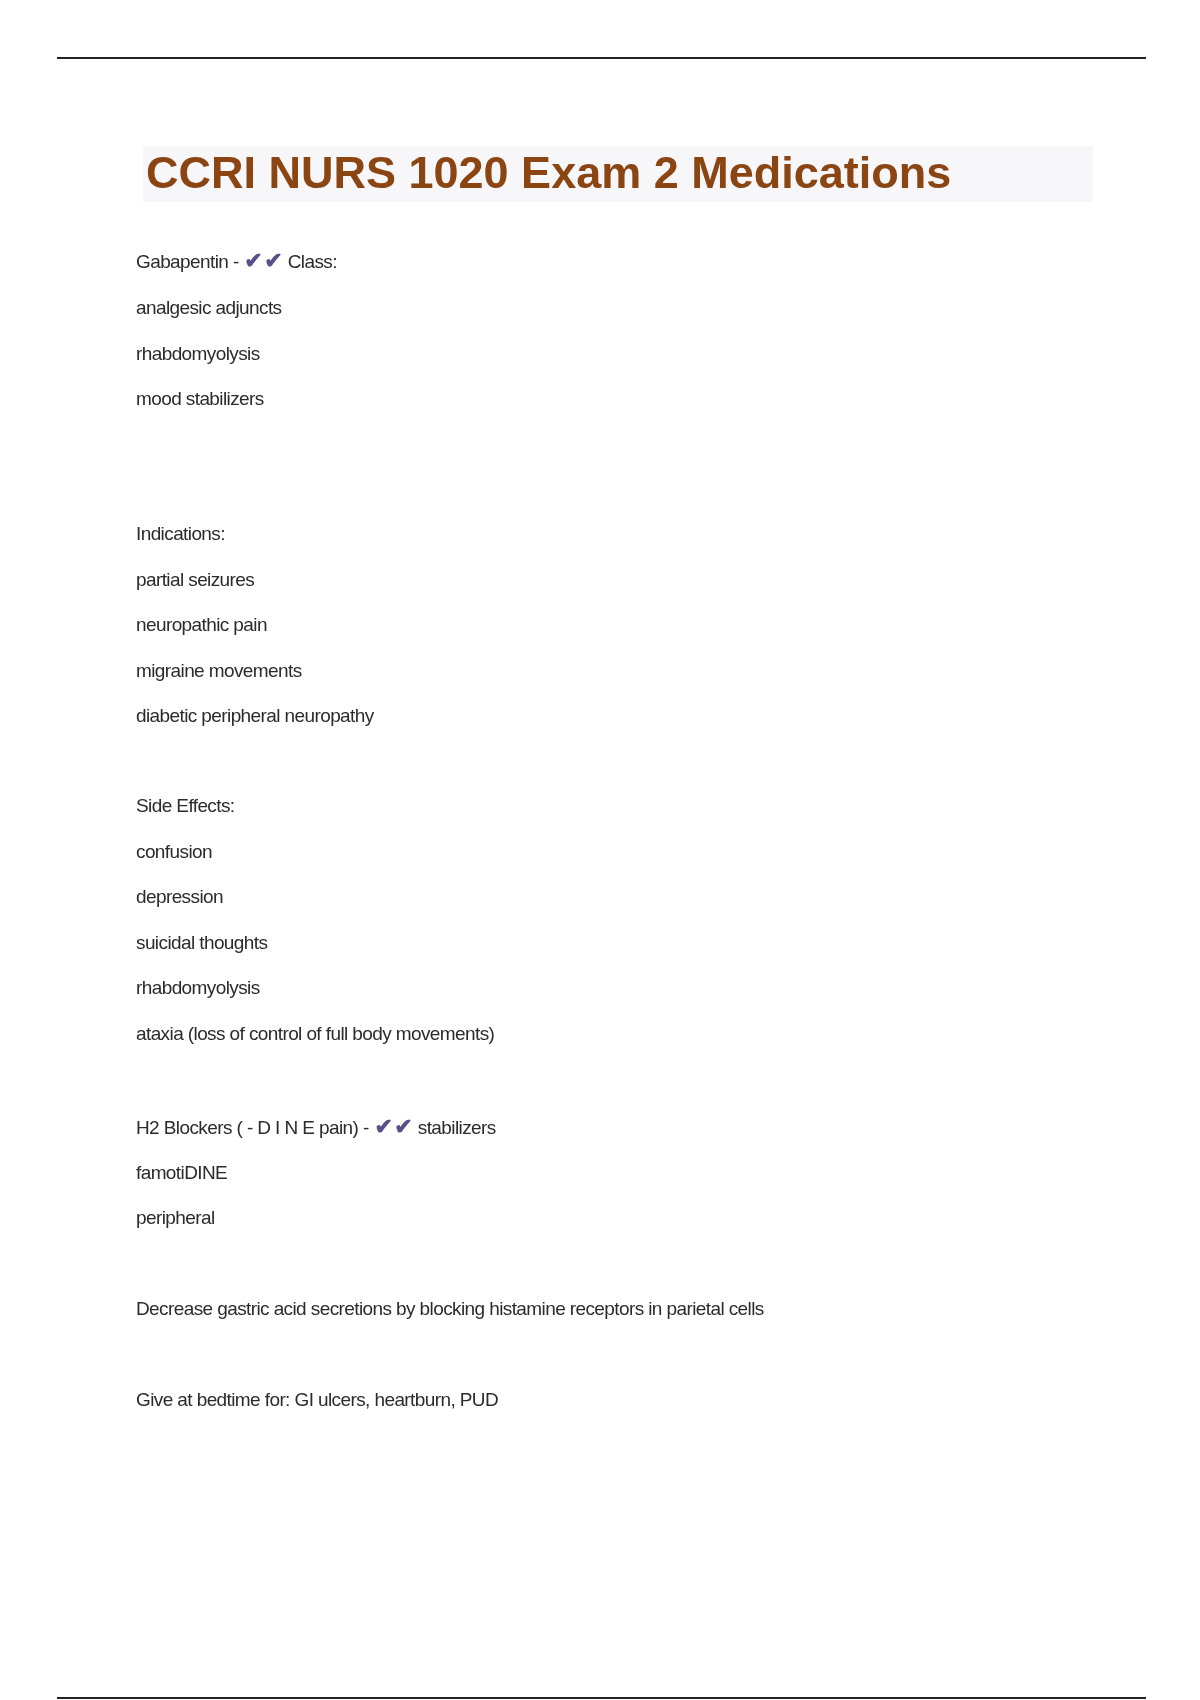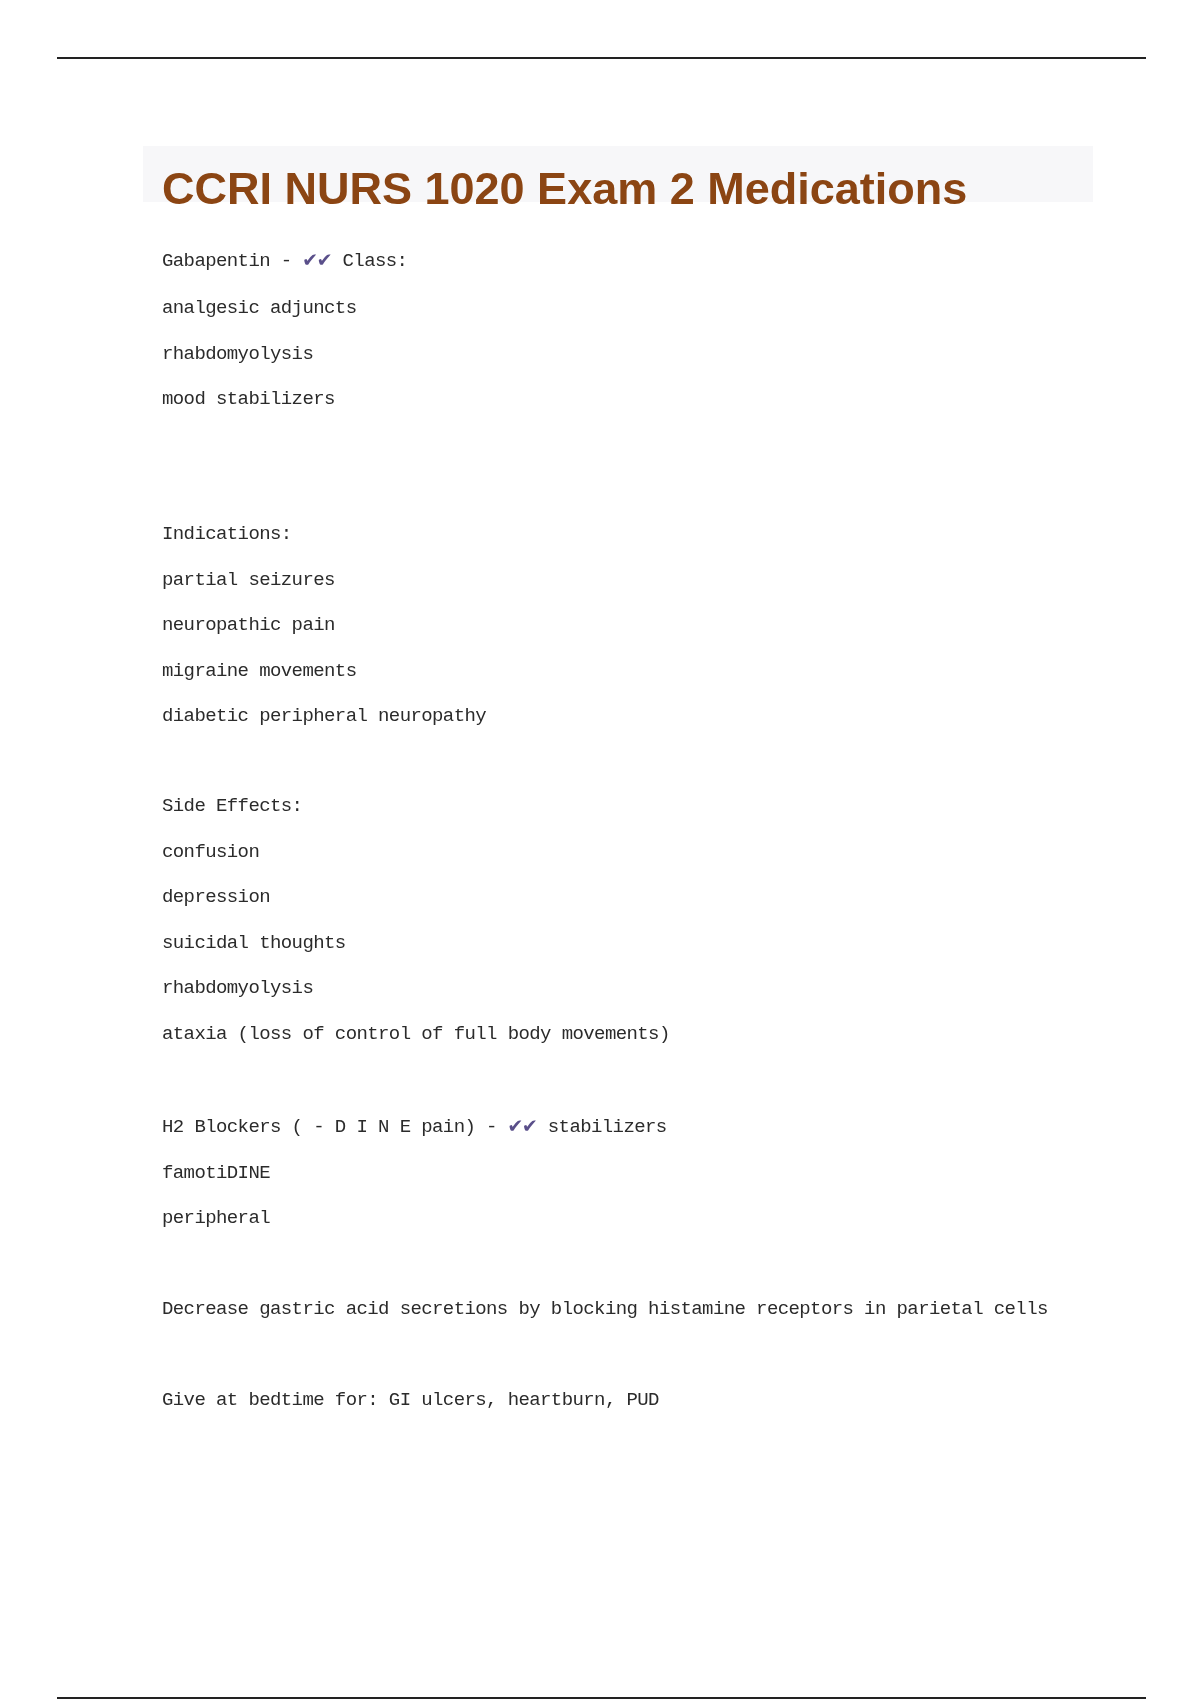--- a/index.html
+++ b/index.html
@@ -2,24 +2,24 @@
 <html><head>
   <meta charset="utf-8">
   <style>
     html, body { margin:0; padding:0; background:#ffffff; }
     body { width:1200px; height:1700px; position:relative; overflow:hidden;
            font-family:"Liberation Sans", "DejaVu Sans", sans-serif; color:#222; }
     .rule { position:absolute; left:57px; width:1089px; height:2px; background:#222; }
     .rule.top { top:57px; }
     .rule.bottom { top:1697px; }
     .title-band { position:absolute; left:143px; top:146px; width:950px; height:56px; background:#f7f7f9; }
-    .title { position:absolute; left:146px; top:147px; margin:16px; font-size:45px; font-weight:bold;
+    .title { position:absolute; left:146px; top:147px; margin:0; font-size:45px; font-weight:bold;
              color:#8b4513; letter-spacing:0px; line-height:52px; white-space:nowrap; }
-    .line { position:absolute; left:162px; font-size:19px; line-height:22px; color:#2b2b2b;
-            white-space:nowrap; font-family:Liberation Mono, monospace; letter-spacing:-0.6px; }
+    .line { position:absolute; left:136px; font-size:19px; line-height:22px; color:#2b2b2b;
+            white-space:nowrap; font-family:Liberation Sans, sans-serif; letter-spacing:-0.6px; }
     .check { display:inline-block; color:#5a4f8a; font-weight:bold; font-size:22px; margin:0 1px; }
   </style>
 </head>
 <body>
 
 <div class="rule top"></div>
 
 <div class="title-band"></div>
 <h1 class="title">CCRI NURS 1020 Exam 2 Medications</h1>
 

